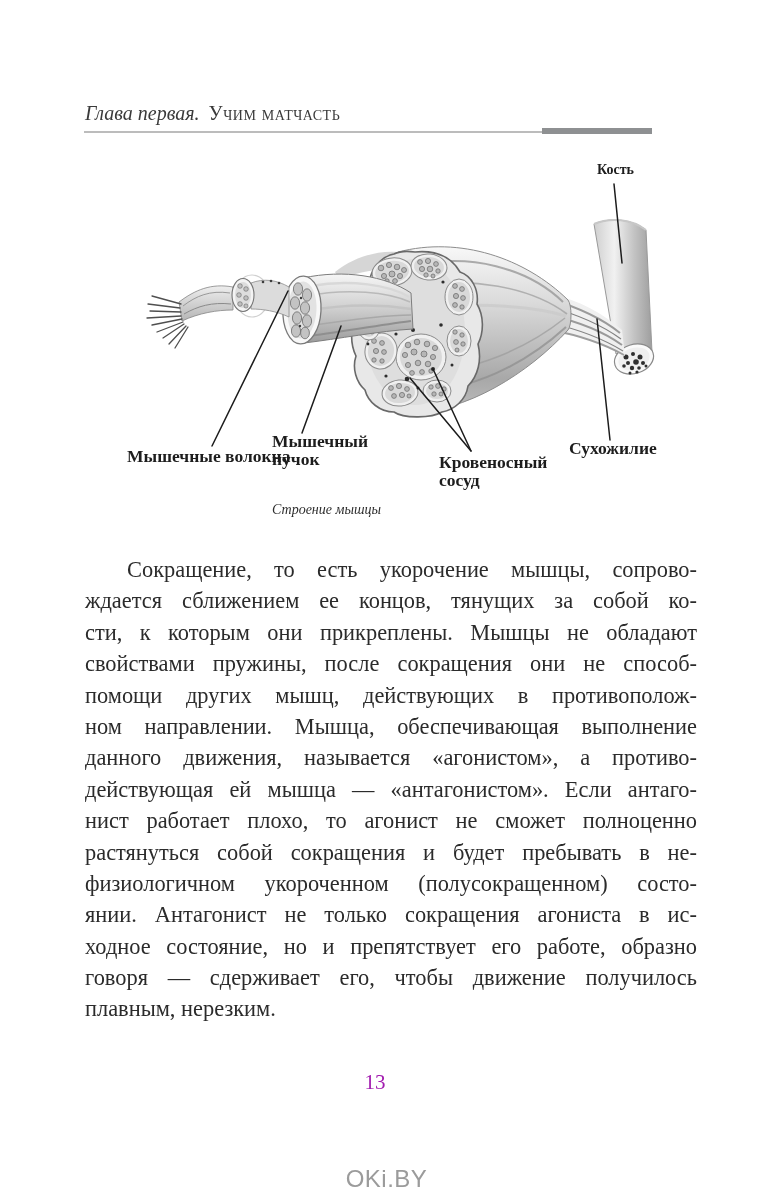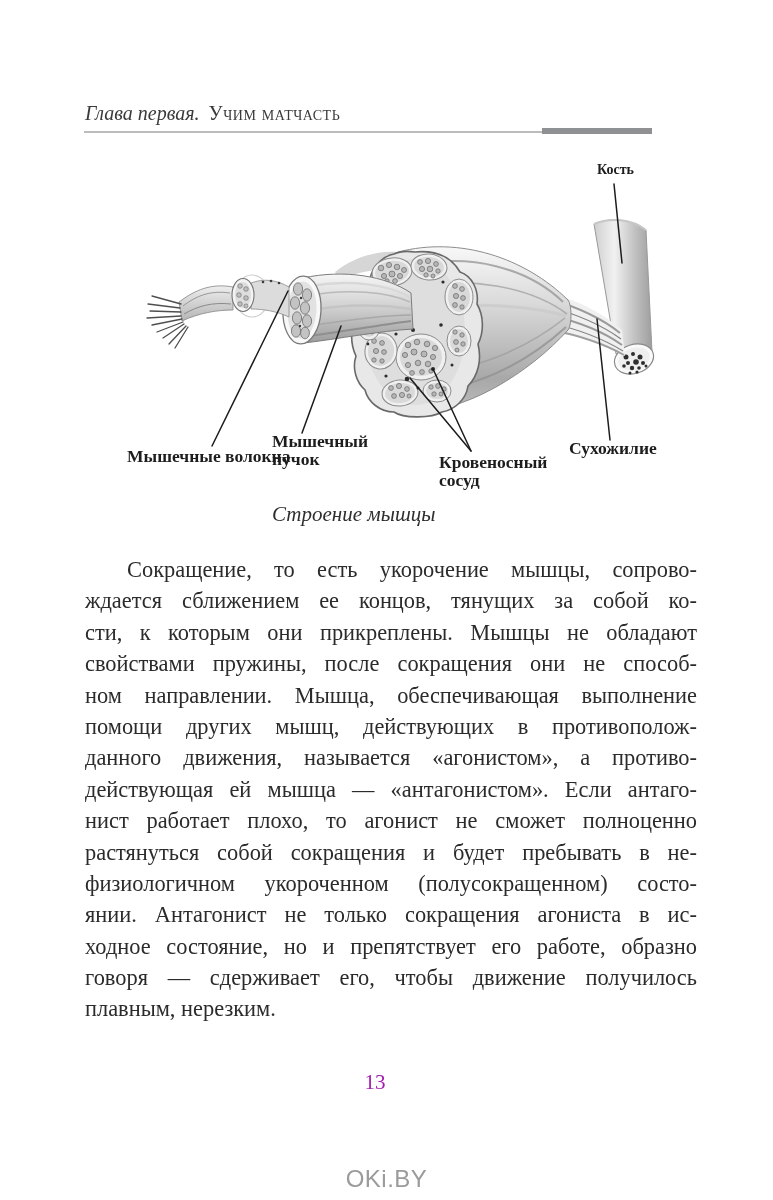--- a/index.html
+++ b/index.html
@@ -12,21 +12,21 @@
   #rule-thin{position:absolute;left:84px;top:131px;width:458px;height:2px;background:#bcbcbc;}
   #rule-thick{position:absolute;left:542px;top:128px;width:110px;height:6px;background:#8e9092;}
   
   #figure-svg{position:absolute;left:85px;top:150px;width:615px;height:385px;}
   .fig-label{position:absolute;font-weight:bold;font-size:17.5px;line-height:17.5px;color:#1d1d1d;white-space:nowrap;}
   #bone-label{left:597px;top:161px;font-size:14px;}
   #fibers-label{left:127px;top:448px;}
   #bundle-label{left:272px;top:433px;}
   #vessel-label{left:439px;top:454px;}
   #tendon-label{left:569px;top:440px;}
-  #figure-caption{position:absolute;left:272px;top:502px;font-style:italic;font-size:21px;color:#2e2e2e;white-space:nowrap;}
+  #figure-caption{position:absolute;left:272px;top:502px;font-style:italic;font-size:14px;color:#2e2e2e;white-space:nowrap;}
   
   #body-text{position:absolute;left:85px;top:554px;width:612px;font-size:22.4px;}
   .bodyline{height:31.4px;line-height:31.4px;text-align:justify;text-align-last:justify;white-space:normal;}
   .bodyline.first{padding-left:42px;}
   .bodyline.last{text-align:left;text-align-last:left;}
   #page-number{position:absolute;left:85px;top:1070px;width:580px;text-align:center;font-size:21px;color:#a21caf;}
   #watermark{position:absolute;left:0;top:1165px;width:773px;text-align:center;
              font-family:"Liberation Sans",sans-serif;font-size:24px;color:#9b9b9b;letter-spacing:.5px;}
 </style>
 </head>
@@ -324,22 +324,22 @@
     <div>сосуд</div>
   </div>
   <div class="fig-label" id="tendon-label">Сухожилие</div>
   <div id="figure-caption">Строение мышцы</div>
 
   <div id="body-text">
     <div class="bodyline first">Сокращение, то есть укорочение мышцы, сопрово-</div>
     <div class="bodyline">ждается сближением ее концов, тянущих за собой ко-</div>
     <div class="bodyline">сти, к которым они прикреплены. Мышцы не обладают</div>
     <div class="bodyline">свойствами пружины, после сокращения они не способ-</div>
+    <div class="bodyline">помощи других мышц, действующих в противополож-</div>
     <div class="bodyline">ном направлении. Мышца, обеспечивающая выполнение</div>
-    <div class="bodyline">помощи других мышц, действующих в противополож-</div>
     <div class="bodyline">данного движения, называется «агонистом», а противо-</div>
     <div class="bodyline">действующая ей мышца — «антагонистом». Если антаго-</div>
     <div class="bodyline">нист работает плохо, то агонист не сможет полноценно</div>
     <div class="bodyline">растянуться собой сокращения и будет пребывать в не-</div>
     <div class="bodyline">физиологичном укороченном (полусокращенном) состо-</div>
     <div class="bodyline">янии. Антагонист не только сокращения агониста в ис-</div>
     <div class="bodyline">ходное состояние, но и препятствует его работе, образно</div>
     <div class="bodyline">говоря — сдерживает его, чтобы движение получилось</div>
     <div class="bodyline last">плавным, нерезким.</div>
   </div>

